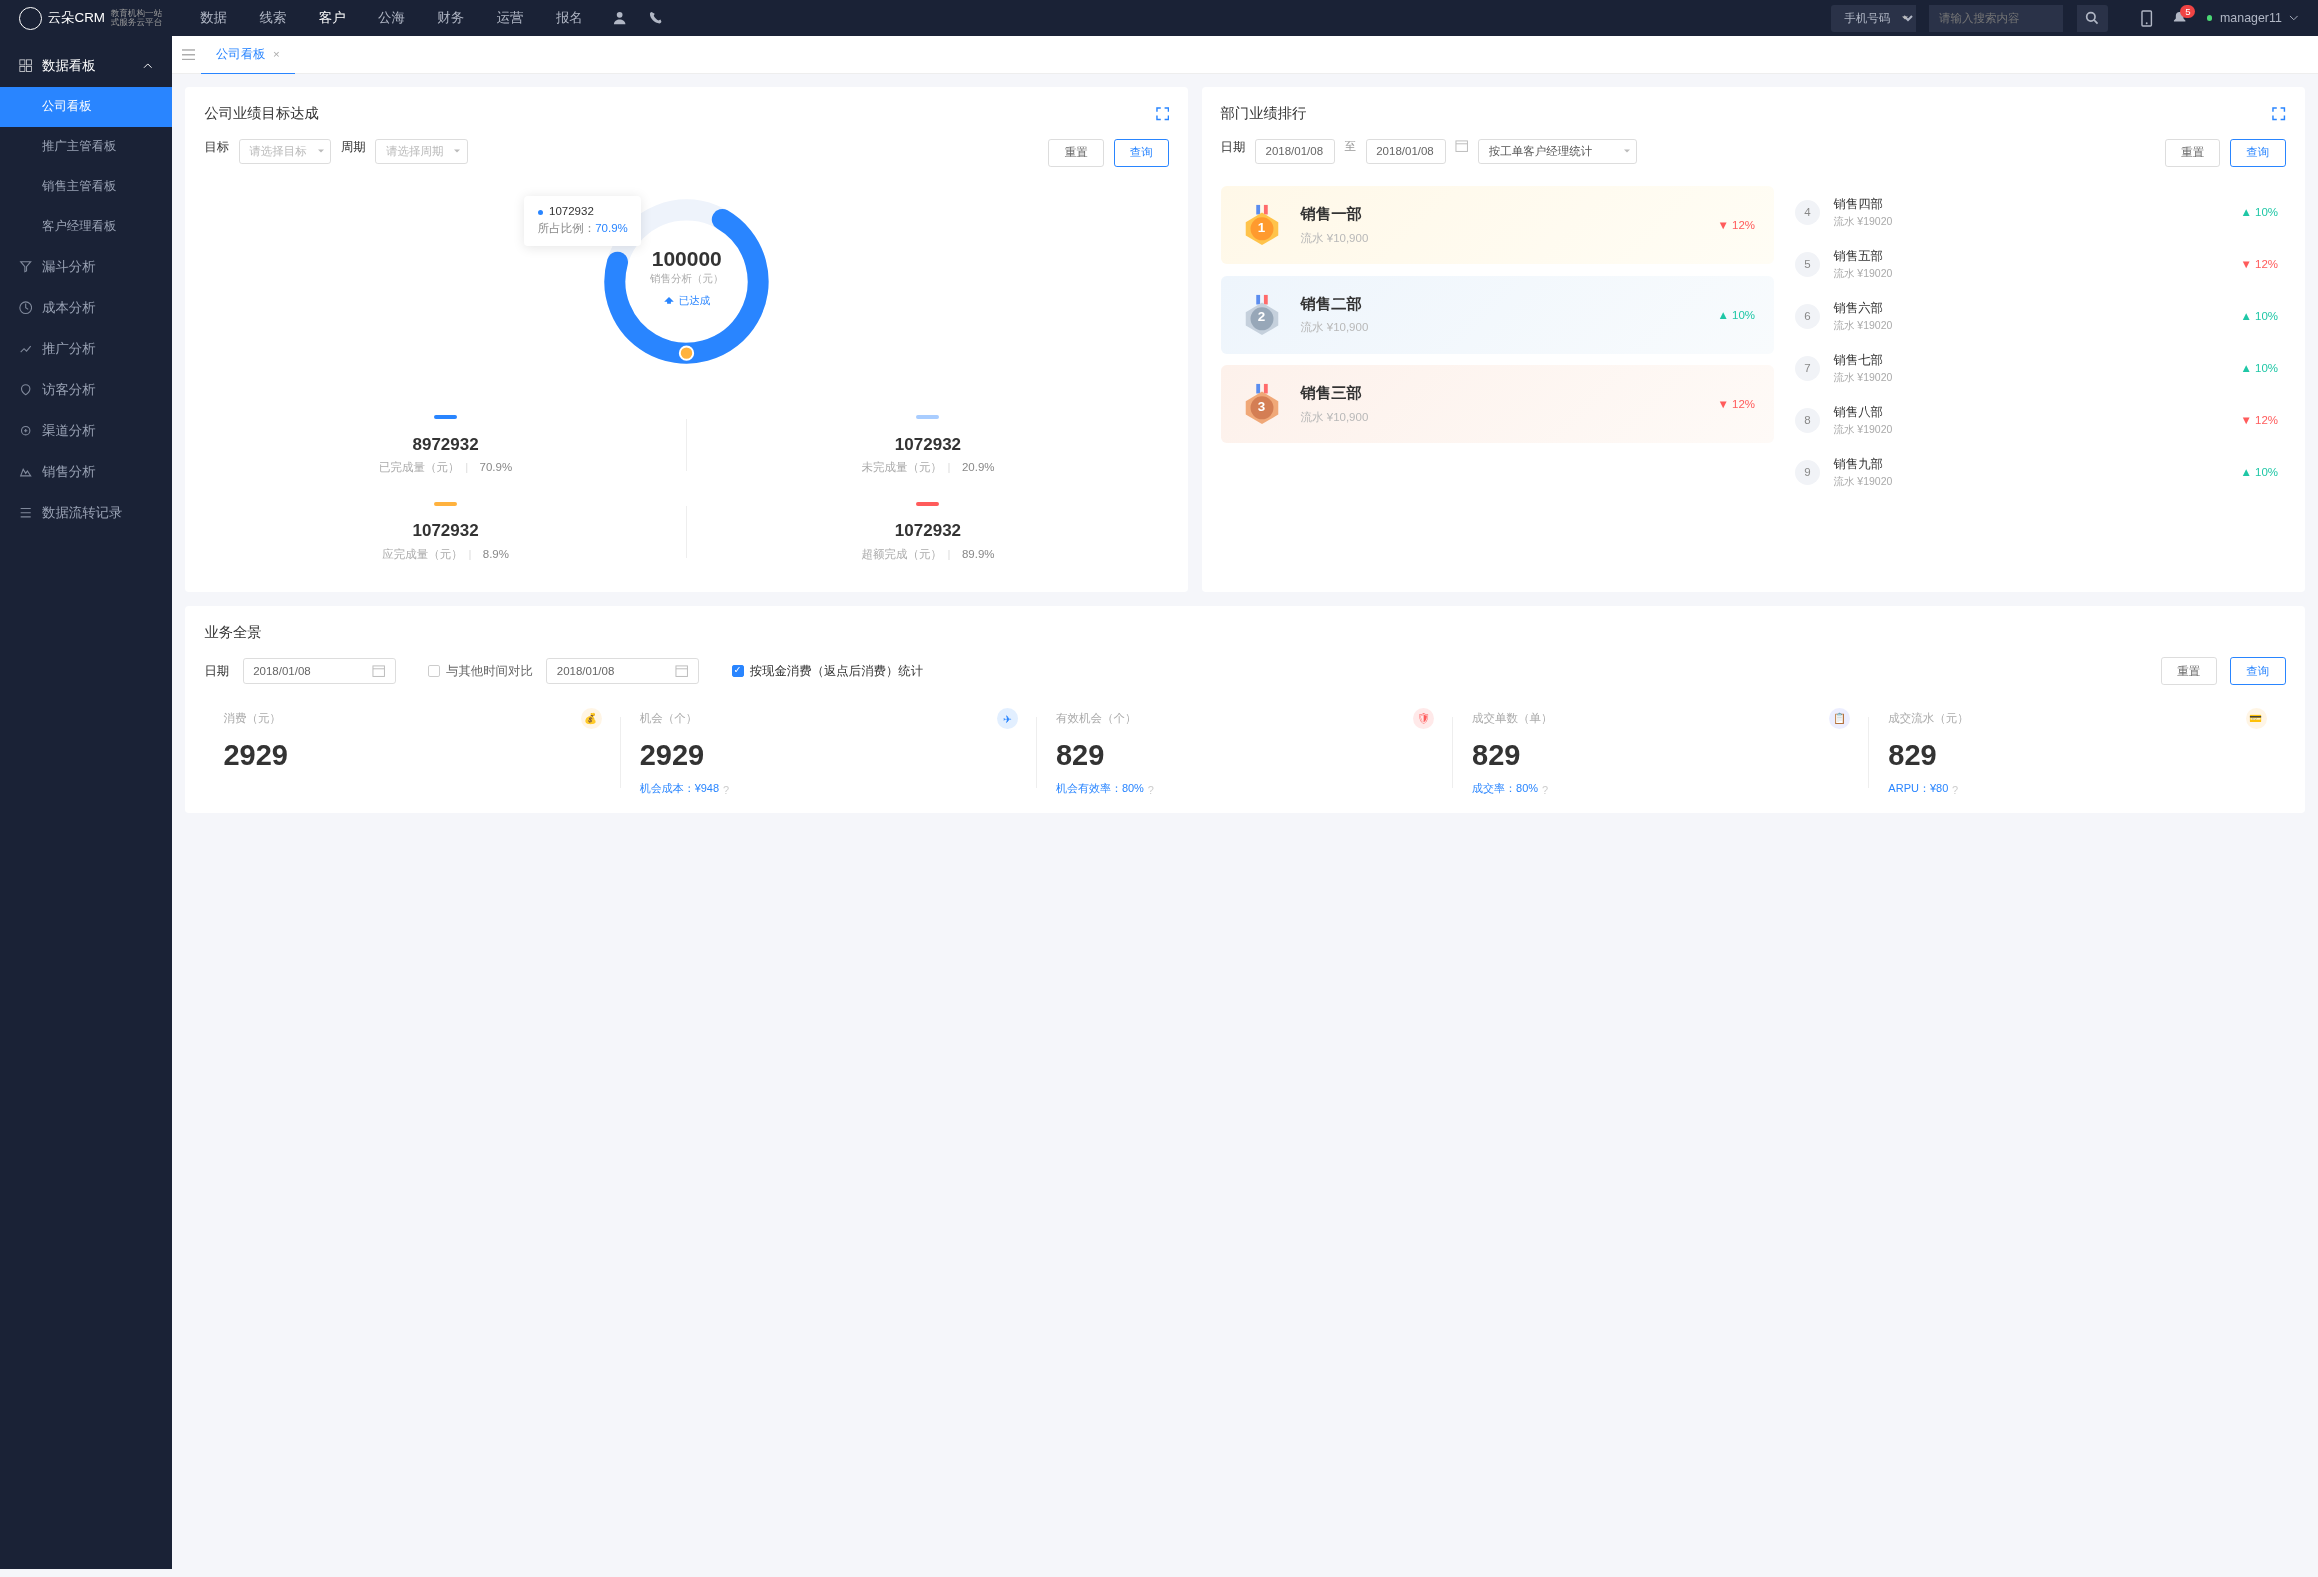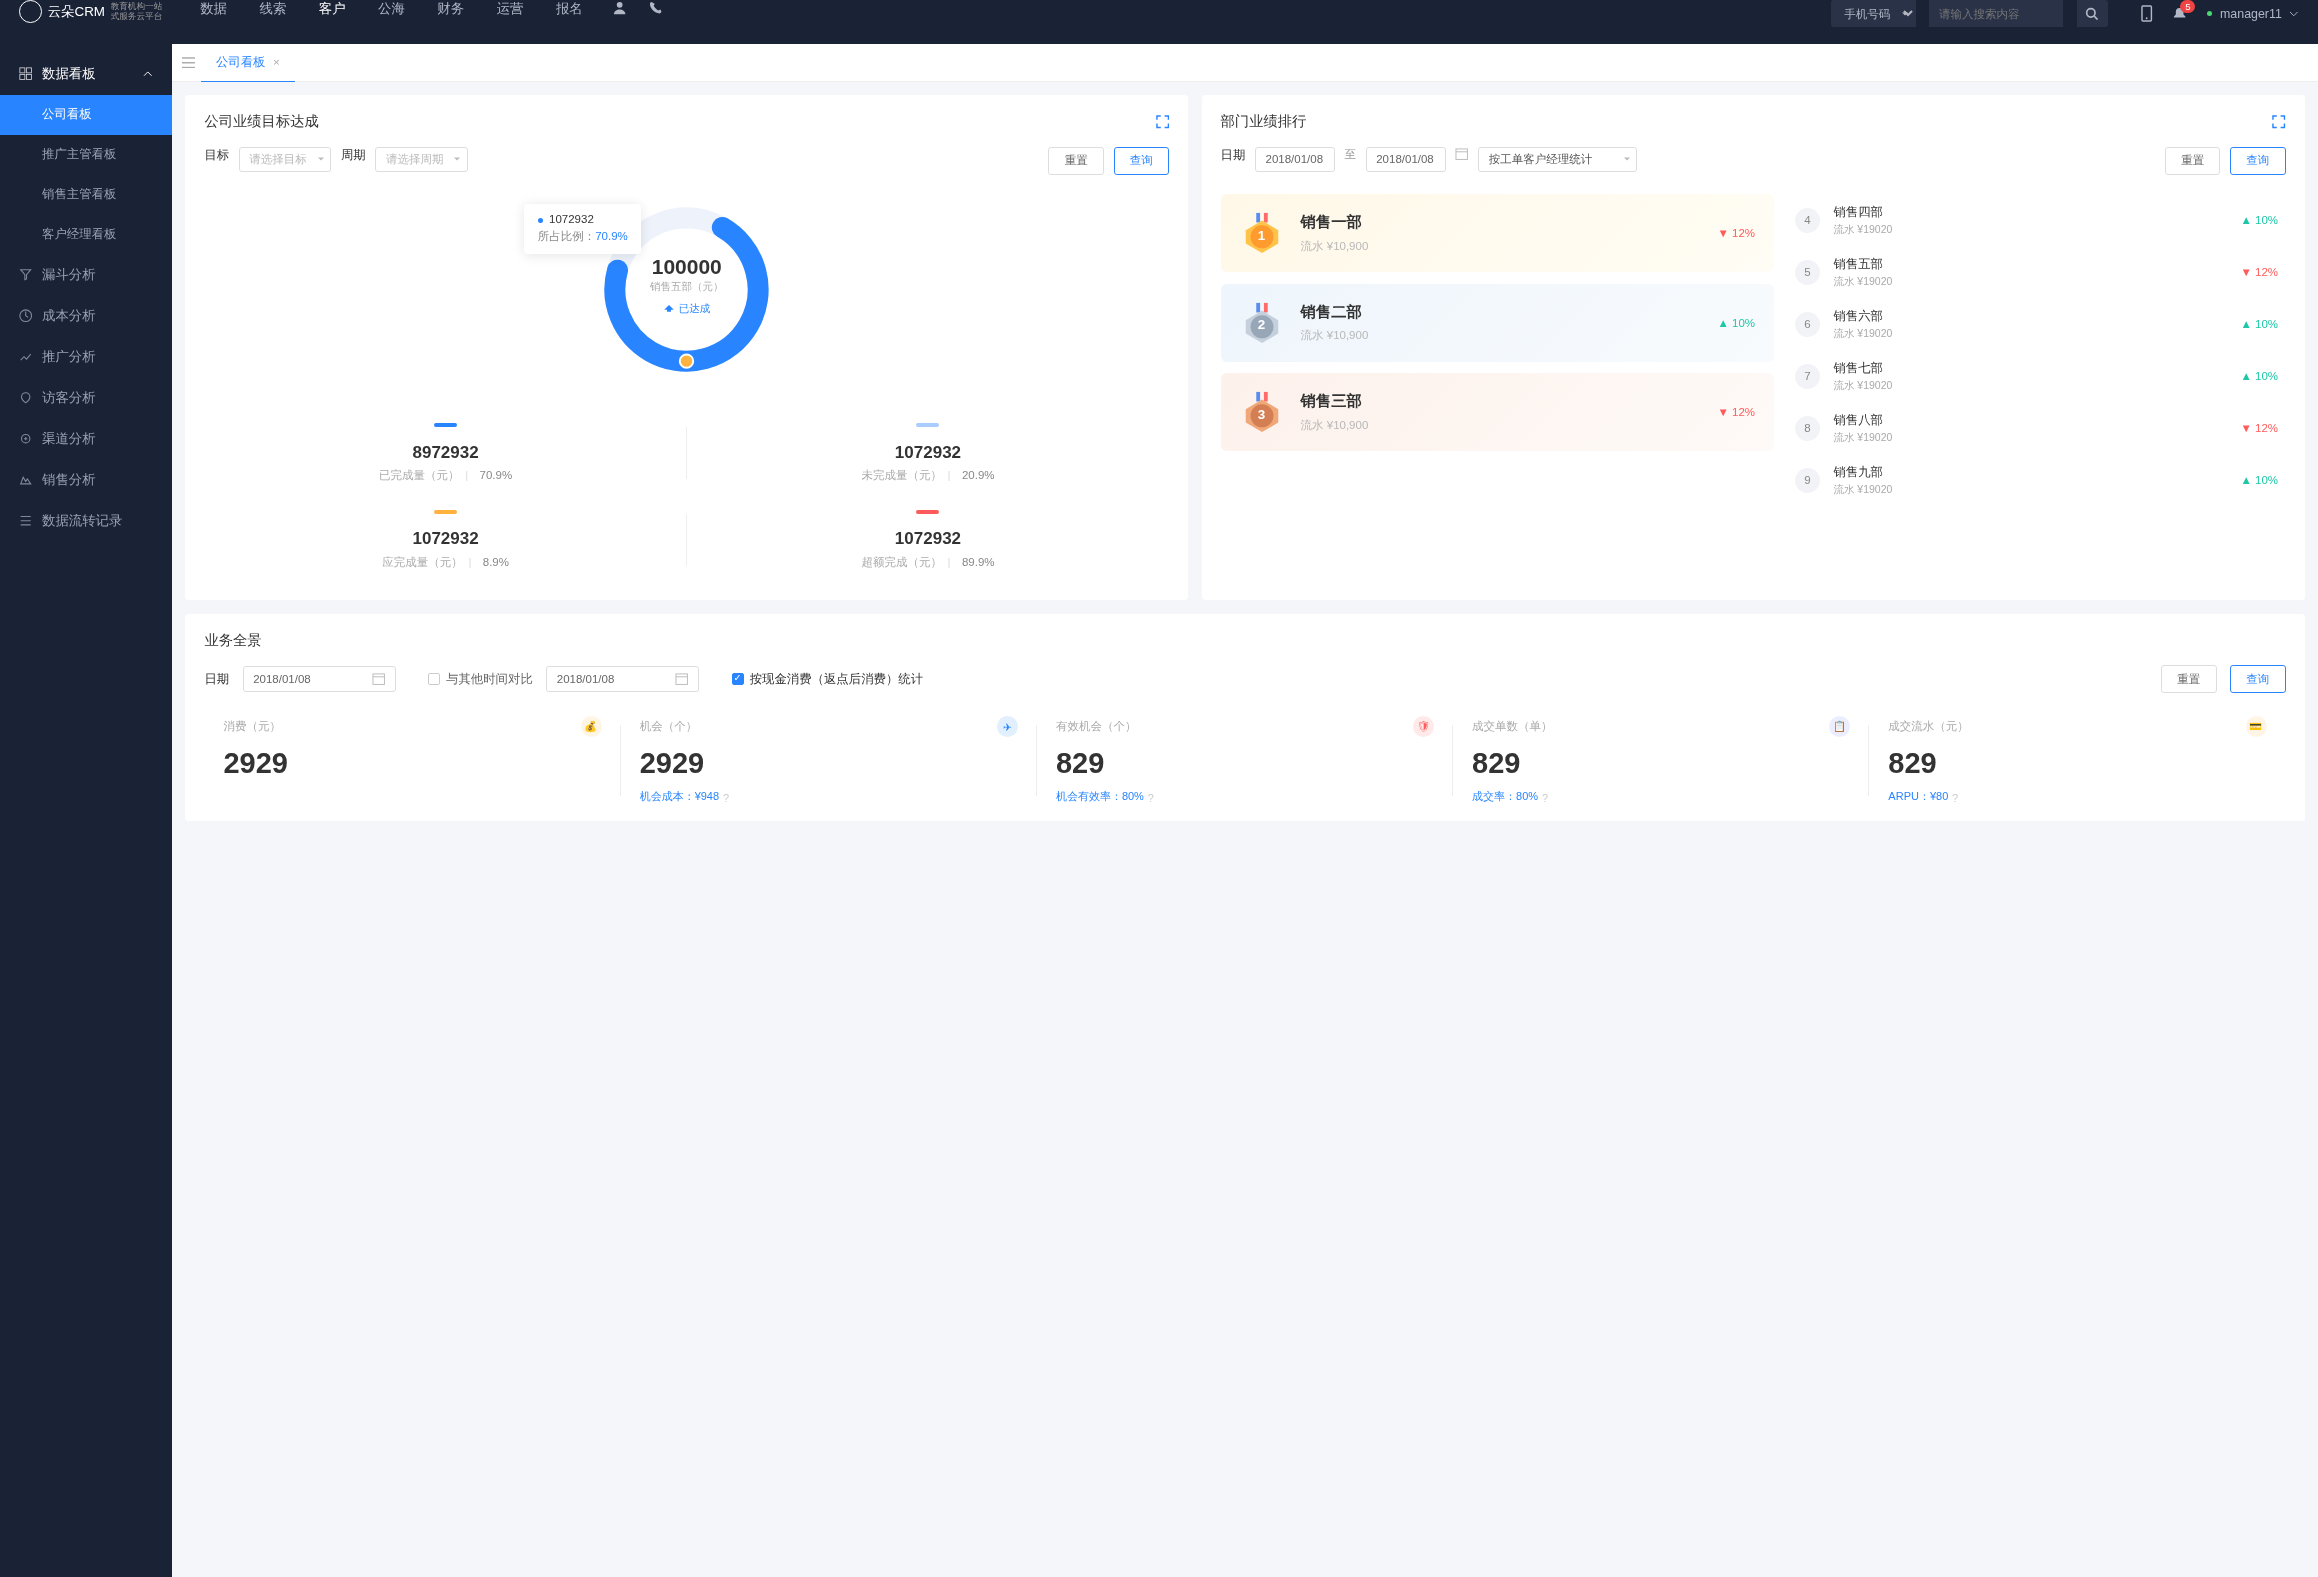--- a/index.html
+++ b/index.html
@@ -1,17 +1,17 @@
 <!DOCTYPE html>
 <html><head>
 <meta charset="utf-8">
 <style>
 *{box-sizing:border-box;margin:0;padding:0;font-family:-apple-system,BlinkMacSystemFont,"Segoe UI","PingFang SC","Microsoft YaHei",sans-serif}
 body{background:#f5f6fa;color:#333;font-size:12.4px}
-.topbar{height:44px;background:#1a2236;display:flex;align-items:flex-start;padding:0 19px;color:#fff;position:relative}
+.topbar{height:36px;background:#1a2236;display:flex;align-items:center;padding:0 19px;color:#fff;position:relative}
 .logo{display:flex;align-items:center;font-size:13.4px;margin-right:38px}
 .logo-circle{width:23px;height:23px;border:1.9px solid #fff;border-radius:50%;margin-right:5.7px;position:relative}
 .logo-text{font-weight:500}
 .logo-sub{font-size:8.6px;color:#999;margin-left:5.7px;line-height:1.1}
 .nav{display:flex;gap:32.5px}
 .nav-item{color:#b1b7c5;cursor:pointer;font-size:13.4px}
 .nav-item.active{color:#fff}
 .nav-icons{margin-left:29px;display:flex;gap:21px;align-items:center}
 .nav-icons svg{fill:#b1b7c5}
 .search-wrap{margin-left:auto;display:flex;align-items:center;gap:13.4px}
@@ -277,21 +277,21 @@
             <div><span class="tooltip-dot"></span><span>1072932</span></div>
             <div class="tooltip-row"><span>所占比例：</span><span class="tooltip-val">70.9%</span></div>
           </div>
           <svg width="191" height="191" viewBox="0 0 200 200" style="margin:0 auto;display:block">
             <circle cx="100" cy="100" r="75" stroke="#eef3fb" stroke-width="22" fill="none"></circle>
             <circle cx="100" cy="100" r="75" stroke="#2985ff" stroke-width="22" fill="none" stroke-dasharray="334 471" stroke-dashoffset="0" transform="rotate(-60 100 100)" stroke-linecap="round"></circle>
             <circle cx="100" cy="175" r="7" fill="#ffb23e" stroke="#fff" stroke-width="2"></circle>
           </svg>
           <div class="donut-center">
             <div class="donut-value">100000</div>
-            <div class="donut-label">销售五部（元）</div>
+            <div class="donut-label">销售分析（元）</div>
             <div class="donut-badge">
               <svg width="11.5" height="11.5" viewBox="0 0 12 12">
                   <path d="M1 6h3V4h4v2h3L6 11z" fill="#2985ff" transform="rotate(180 6 6)"></path>
                 </svg>
               <span>已达成</span>
             </div>
           </div>
         </div>
         <div class="stats-grid" id="stats1">
             <div class="stat-block">

